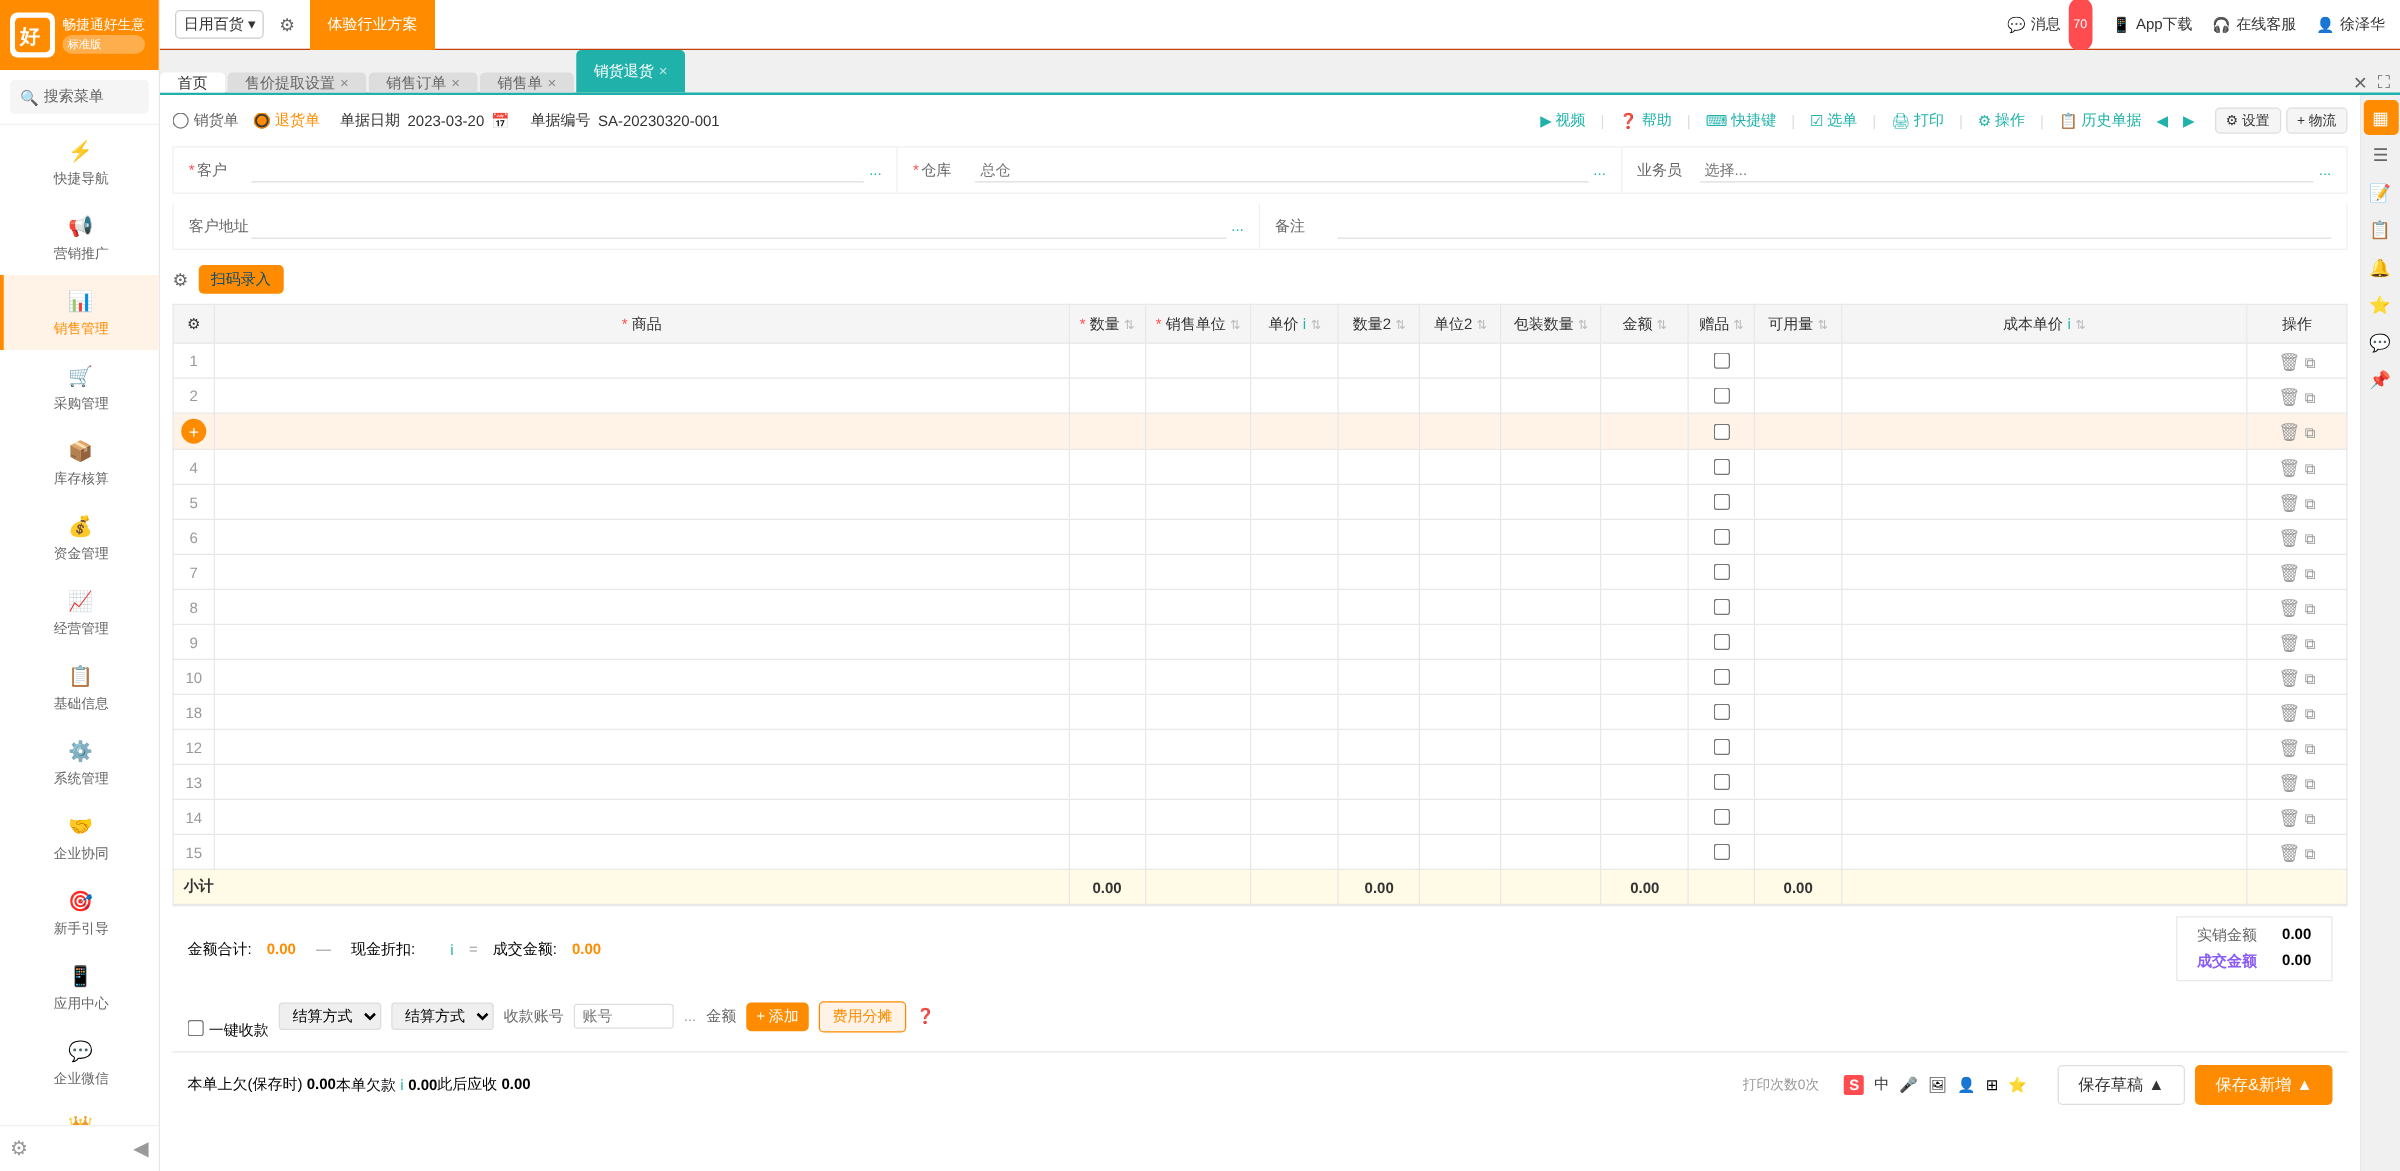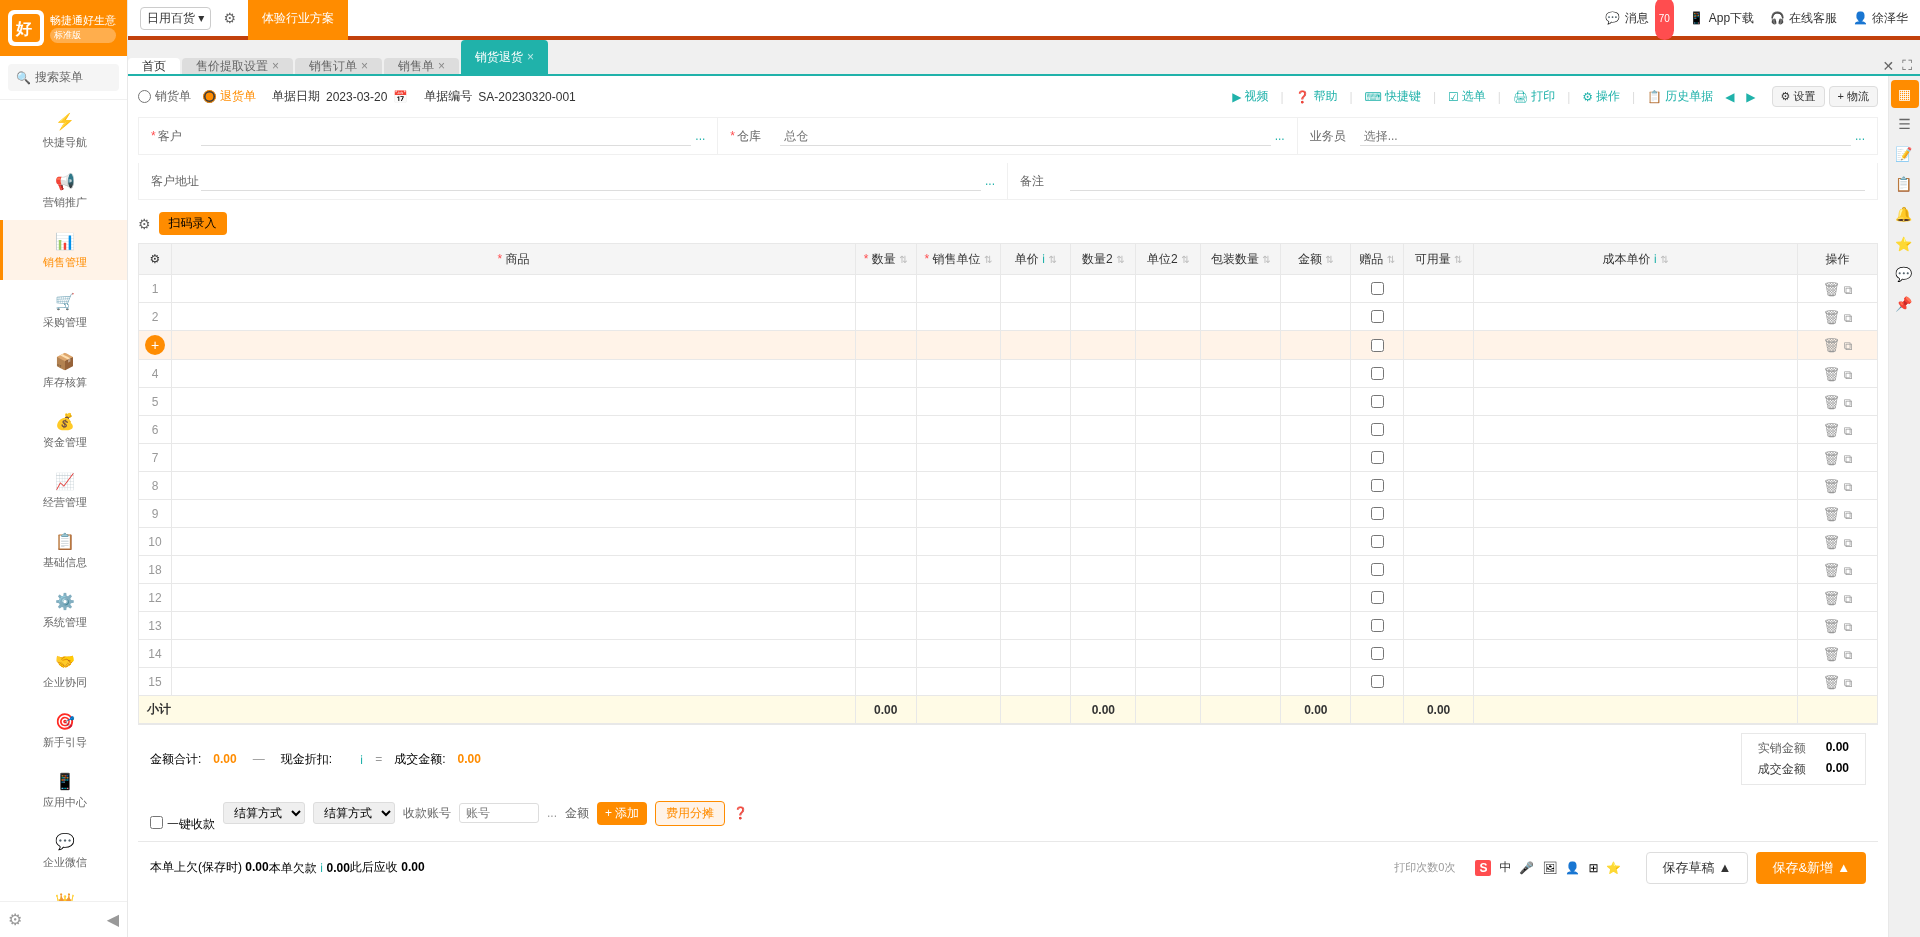--- a/index.html
+++ b/index.html
@@ -18,21 +18,21 @@
     .sidebar-item { display: flex; flex-direction: column; align-items: center; padding: 10px 4px; cursor: pointer; color: #666; font-size: 11px; gap: 3px; border-left: 3px solid transparent; }
     .sidebar-item.active { background: #fff3e8; color: #ff8c00; border-left: 3px solid #ff8c00; }
     .sidebar-item-icon { width: 22px; height: 22px; display: flex; align-items: center; justify-content: center; font-size: 16px; }
     .sidebar-bottom { padding: 8px; display: flex; justify-content: space-between; border-top: 1px solid #f0f0f0; }
     .sidebar-bottom-btn { background: none; border: none; cursor: pointer; color: #999; font-size: 16px; }
 
     
     .main { flex: 1; display: flex; flex-direction: column; overflow: hidden; }
 
     
-    .topbar { height: 40px; background: #fff; border-bottom: 4px solid #c2410c; display: flex; align-items: center; padding: 0 12px; gap: 8px; flex-shrink: 0; }
+    .topbar { height: 40px; background: #fff; border-bottom: 1px solid #c2410c; display: flex; align-items: center; padding: 0 12px; gap: 8px; flex-shrink: 0; }
     .topbar-gear { background: none; border: none; cursor: pointer; color: #666; font-size: 14px; padding: 4px; }
     .topbar-btn-primary { background: #ff8c00; color: #fff; border: none; border-radius: 4px; padding: 23px 14px; font-size: 12px; cursor: pointer; }
     .topbar-right { margin-left: auto; display: flex; align-items: center; gap: 16px; color: #333; font-size: 12px; }
     .topbar-right-item { display: flex; align-items: center; gap: 4px; cursor: pointer; }
     .notif-badge { background: #ff4d4f; color: #fff; border-radius: 10px; padding: 16px 4px; font-size: 10px; margin-left: 2px; }
 
     
     .tabs { height: 36px; background: #f0f0f0; display: flex; align-items: flex-end; flex-shrink: 0; border-bottom: 2px solid #20b2aa; position: relative; }
     .tab { height: 16px; display: flex; align-items: center; gap: 4px; padding: 0 14px; font-size: 12px; cursor: pointer; background: #ddd; color: #666; border-radius: 4px 4px 0 0; margin-right: 2px; }
     .tab.active { background: #20b2aa; color: #fff; height: 34px; }
@@ -62,21 +62,21 @@
     .form-field { display: flex; align-items: center; padding: 6px 12px; border-right: 1px solid #f0f0f0; min-height: 36px; }
     .form-field:last-child { border-right: none; }
     .field-label { color: #666; font-size: 12px; white-space: nowrap; min-width: 50px; }
     .field-label.required::before { content: "*"; color: #ff4d4f; margin-right: 2px; }
     .field-input { flex: 1; border: none; border-bottom: 1px solid #ddd; padding: 2px 4px; font-size: 12px; outline: none; color: #333; background: transparent; }
     .field-dots { color: #20b2aa; cursor: pointer; margin-left: 4px; }
     .form-fields-row2 { display: grid; grid-template-columns: 1fr 1fr; gap: 0; border: 1px solid #f0f0f0; border-top: none; margin-bottom: 8px; }
 
     
     .table-toolbar { display: flex; align-items: center; gap: 8px; padding: 4px 0; margin-bottom: 4px; }
-    .scan-btn { background: #ff8c00; color: #000000; border: none; border-radius: 4px; padding: 3px 10px; font-size: 12px; cursor: pointer; }
+    .scan-btn { background: #ff8c00; color: #0c4a6e; border: none; border-radius: 4px; padding: 3px 10px; font-size: 12px; cursor: pointer; }
     .settings-btn { background: none; border: none; cursor: pointer; color: #666; font-size: 14px; }
 
     
     .data-table { width: 100%; border-collapse: collapse; font-size: 12px; }
     .data-table th { background: #f5f5f5; border: 1px solid #e8e8e8; padding: 6px 8px; text-align: center; color: #333; font-weight: normal; white-space: nowrap; }
     .data-table td { border: 1px solid #e8e8e8; padding: 4px 6px; text-align: center; color: #333; height: 28px; }
     .row-num { color: #999; }
     .active-row td { background: #fff3e8 !important; }
     .add-row-btn { width: 20px; height: 20px; background: #ff8c00; color: #fff; border-radius: 50%; display: flex; align-items: center; justify-content: center; cursor: pointer; font-size: 14px; border: none; }
     .delete-btn { background: none; border: none; cursor: pointer; color: #999; font-size: 14px; }
@@ -753,21 +753,21 @@
           <span>成交金额:</span>
           <span style="color:#ff8c00;font-weight:bold;">0.00</span>
 
           <div style="margin-left:auto;display:flex;gap:24px;background:#fff;border:1px solid #e8e8e8;padding:6px 16px;">
             <div style="display:flex;flex-direction:column;align-items:flex-end;gap:4px;">
               <div style="display:flex;gap:20px;">
                 <span style="color:#666;">实销金额</span>
                 <span style="font-weight:bold;">0.00</span>
               </div>
               <div style="display:flex;gap:20px;">
-                <span style="color:#404040;">成交金额</span>
+                <span style="color:#8b5cf6;font-weight:bold;">成交金额</span>
                 <span style="font-weight:bold;">0.00</span>
               </div>
             </div>
           </div>
         </div>
         <div class="footer-row2">
           <label class="footer-checkbox">
             <input type="checkbox" style="">
             <span>一键收款</span>
           </label>

